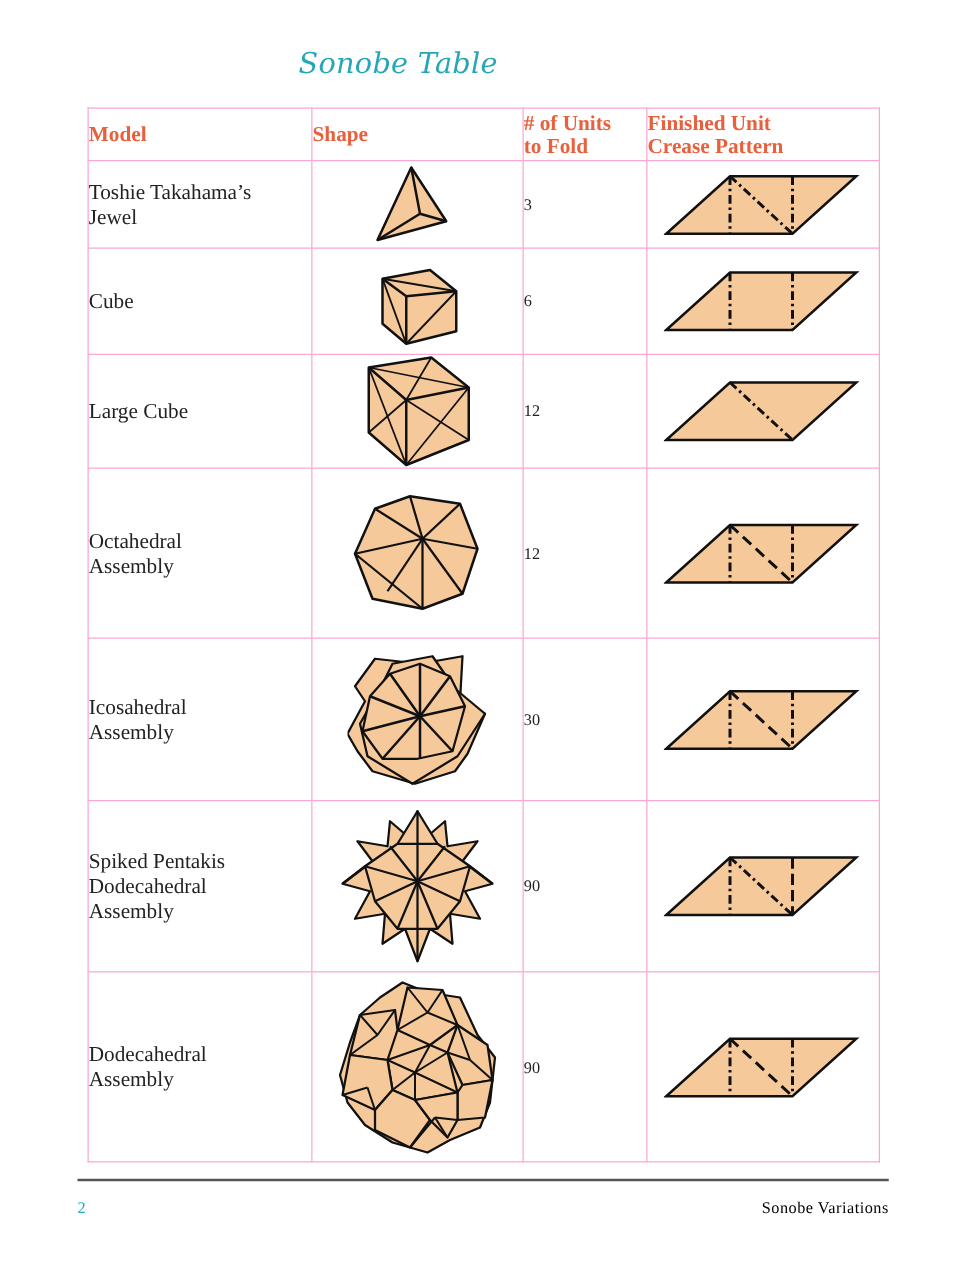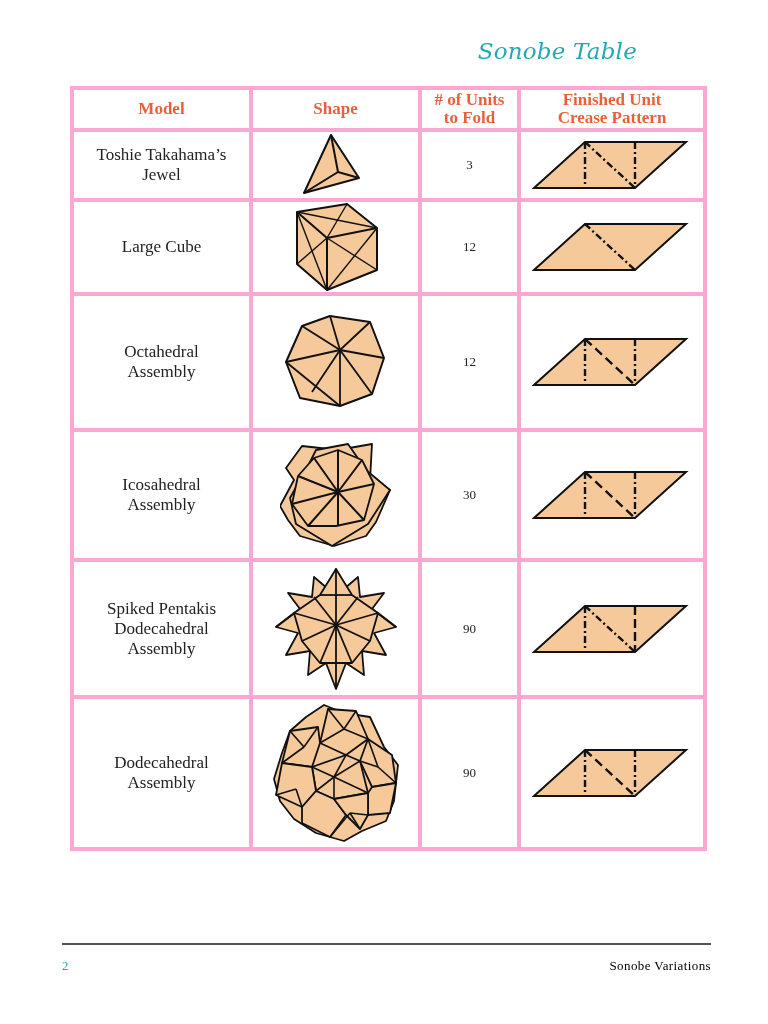--- a/index.html
+++ b/index.html
@@ -1,28 +1,28 @@
 <!DOCTYPE html>
 <html><head>
 <meta charset="utf-8">
 <style>
   * { box-sizing: border-box; margin: 0; padding: 0; }
   html, body { width: 768px; height: 1024px; background: #ffffff; overflow: hidden; }
   body { position: relative; font-family: "DejaVu Serif", "Liberation Serif", serif; color: #222; }
   .title {
-    position: absolute; top: 38px; left: 0; width: 637px; text-align: right;
+    position: absolute; top: 38px; left: 0; width: 637px; text-align: center;
     font-family: "DejaVu Serif", "Liberation Serif", serif; font-style: italic;
     font-size: 23px; color: #26a7b5; letter-spacing: 0.2px;
   }
   table.sonobe {
     position: absolute; left: 70px; top: 86px; width: 633px;
     border-collapse: collapse; table-layout: fixed;
   }
   table.sonobe td, table.sonobe th {
-    border: 4px solid #f9a8d4; text-align: center; vertical-align: middle; padding: 0;
+    border: 1px solid #f9a8d4; text-align: left; vertical-align: middle; padding: 0;
   }
   th {
     font-family: "Liberation Serif", "DejaVu Serif", serif; font-weight: bold;
     color: #e8603c; font-size: 17px; line-height: 18px; height: 42px;
   }
   td.model {
     font-family: "Liberation Serif", "DejaVu Serif", serif; font-size: 17px; line-height: 20px; color: #222;
   }
   td.units { font-family: "Liberation Serif", "DejaVu Serif", serif; font-size: 13px; color: #222; }
   td svg { display: block; margin: 0 auto; }
@@ -78,20 +78,47 @@
           <polygon points="2,49 53,3 154,3 103,49" fill="#f6c99b" stroke="#111" stroke-width="2"></polygon>
           <g stroke="#111" stroke-width="2.4" stroke-dasharray="7,3,2,3" fill="none">
             <line x1="53" y1="3" x2="53" y2="49"></line>
             <line x1="103" y1="3" x2="103" y2="49"></line>
             <line x1="53" y1="3" x2="103" y2="49"></line>
           </g>
         </svg>
       </td>
     </tr>
 
+    <tr style="height:85px">
+      <td class="model">
+        <div>Cube</div>
+      </td>
+      <td>
+        <svg width="72" height="72" viewBox="0 0 72 72">
+          <g fill="#f6c99b" stroke="#111" stroke-width="2" stroke-linejoin="round">
+            <polygon points="8,18 46,11 67,28 67,60 27,70 8,54"></polygon>
+            <polyline points="8,18 27,32 67,28" fill="none"></polyline>
+            <line x1="27" y1="32" x2="27" y2="70"></line>
+            <line x1="8" y1="18" x2="67" y2="28" stroke-width="1.5"></line>
+            <line x1="8" y1="18" x2="27" y2="70" stroke-width="1.5"></line>
+            <line x1="27" y1="70" x2="67" y2="28" stroke-width="1.5"></line>
+          </g>
+        </svg>
+      </td>
+      <td class="units">6</td>
+      <td>
+        <svg width="160" height="52" viewBox="0 0 160 52">
+          <polygon points="2,49 53,3 154,3 103,49" fill="#f6c99b" stroke="#111" stroke-width="2"></polygon>
+          <g stroke="#111" stroke-width="2.4" stroke-dasharray="7,3,2,3" fill="none">
+            <line x1="53" y1="3" x2="53" y2="49"></line>
+            <line x1="103" y1="3" x2="103" y2="49"></line>
+          </g>
+        </svg>
+      </td>
+    </tr>
 
     <tr style="height:88px">
       <td class="model">
         <div>Large Cube</div>
       </td>
       <td>
         <svg width="86" height="90" viewBox="0 0 86 90">
           <g fill="#f6c99b" stroke="#111" stroke-width="2" stroke-linejoin="round">
             <polygon points="4,10 54,2 84,26 84,68 34,88 4,62"></polygon>
             <polyline points="4,10 34,36 84,26" fill="none"></polyline>

